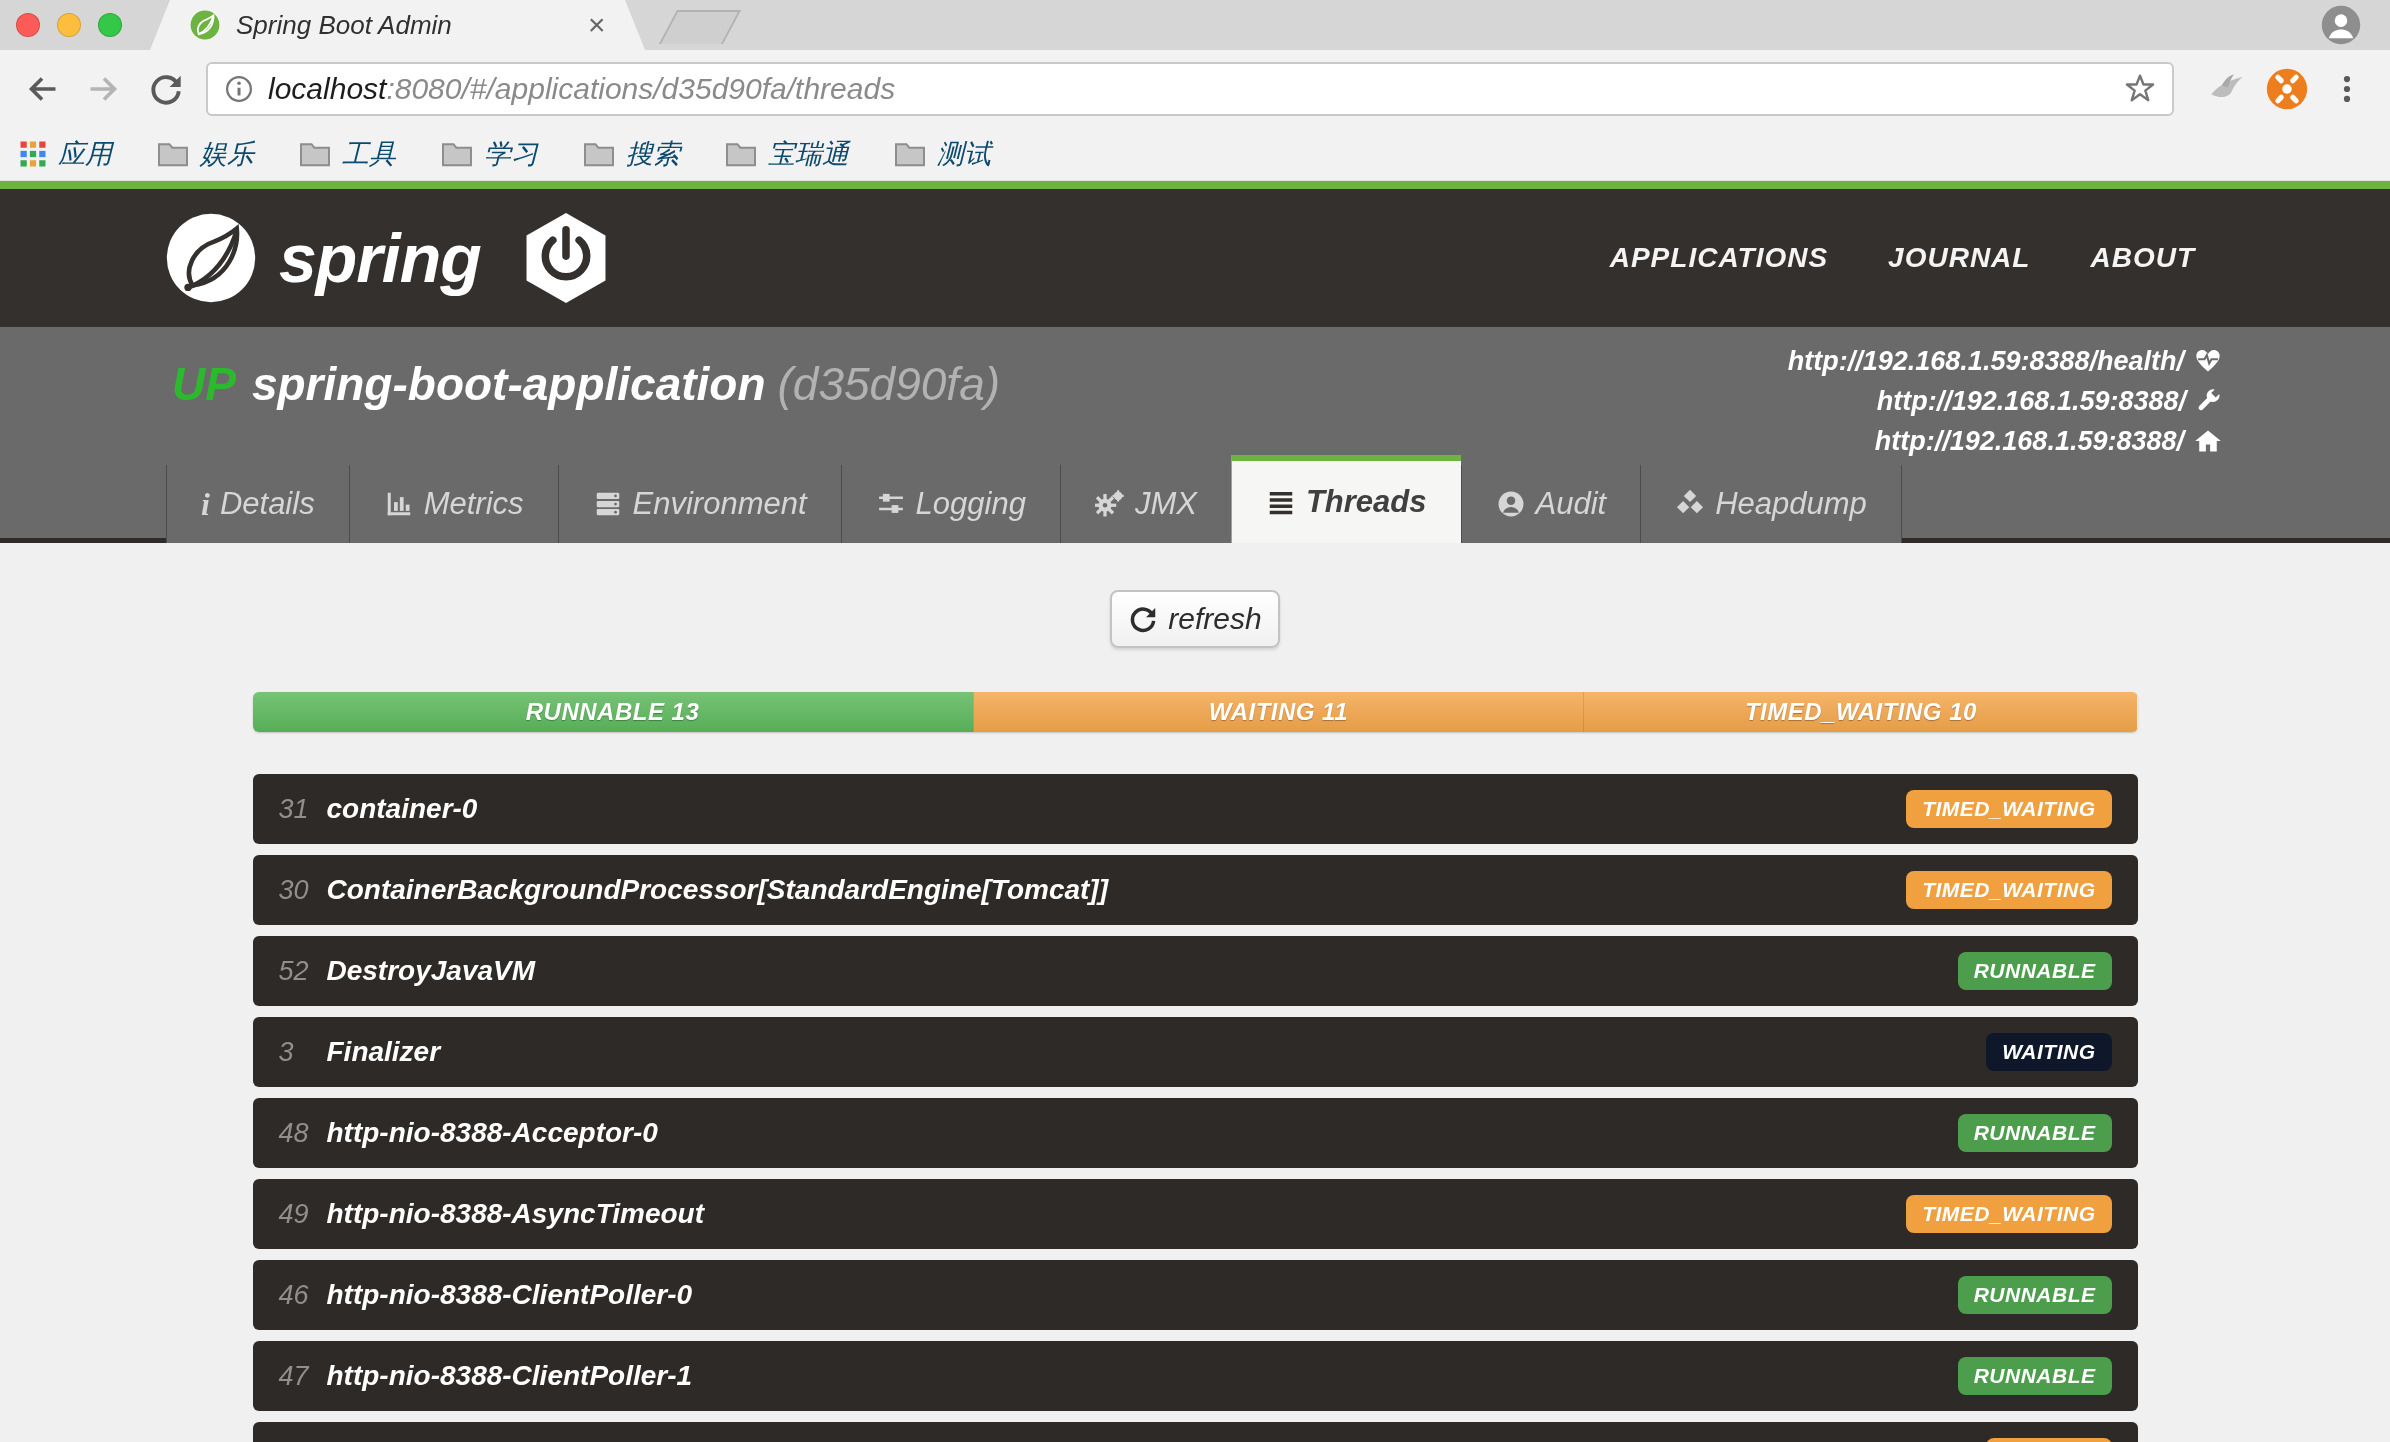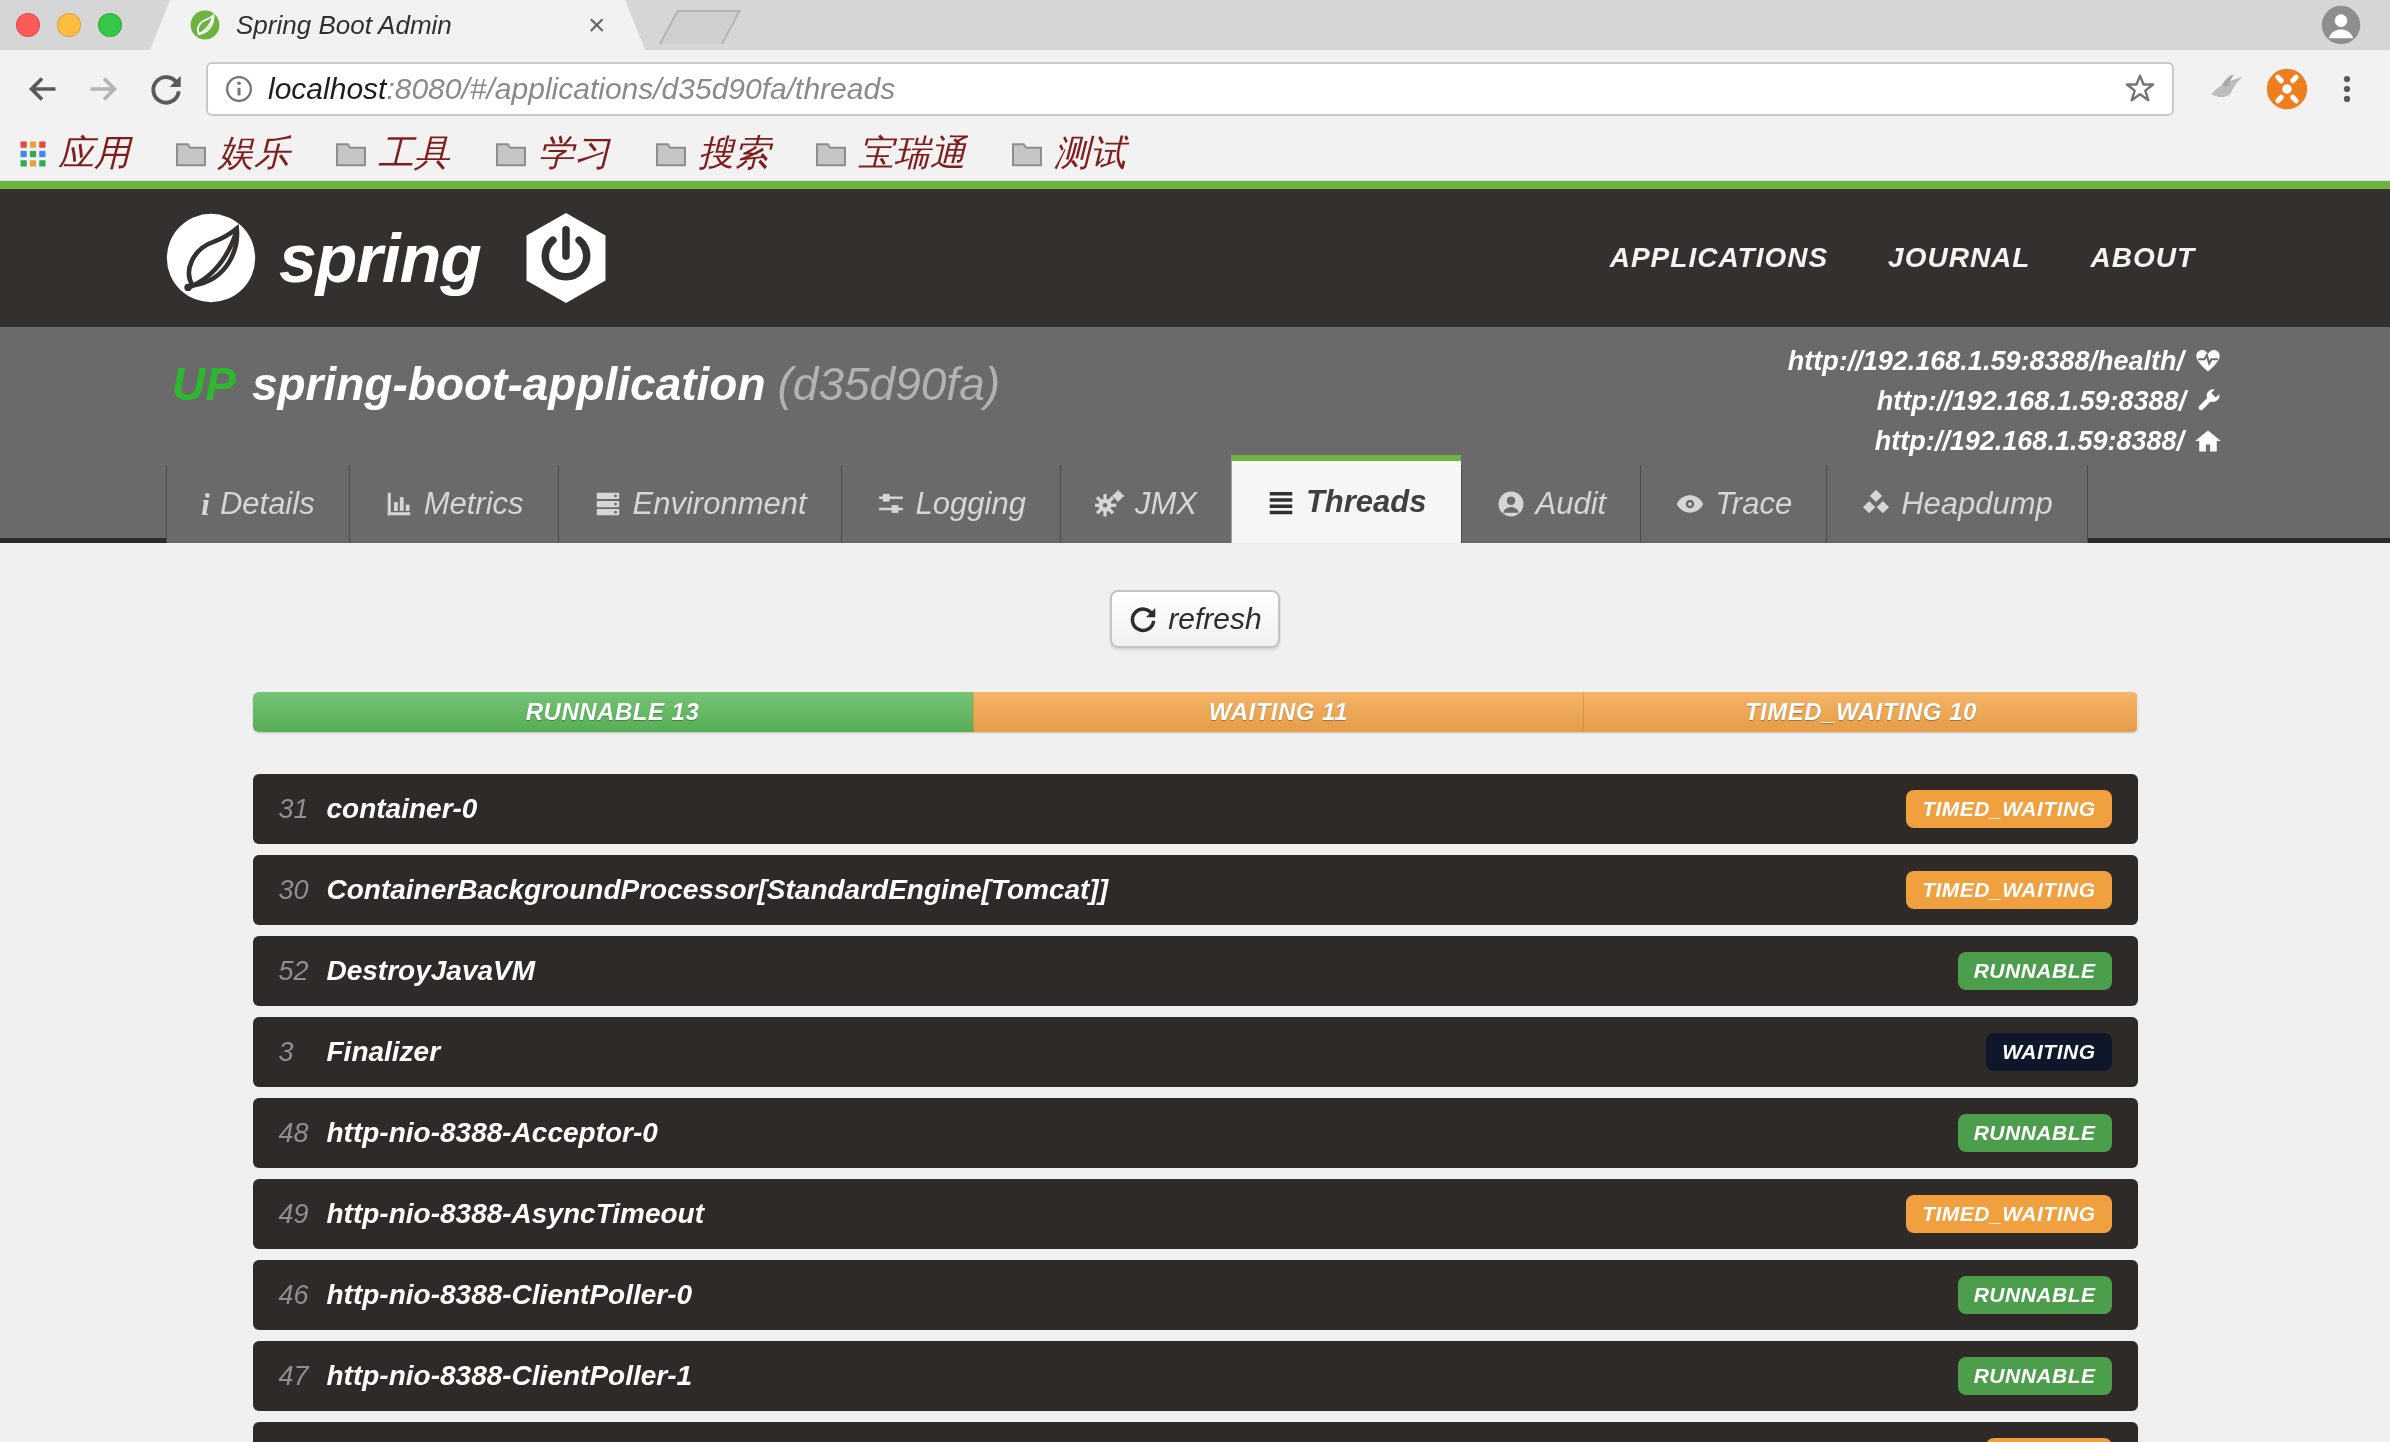--- a/index.html
+++ b/index.html
@@ -27,21 +27,21 @@
             display:flex; align-items:center; padding:0 16px; margin-right:16px; }
   .urlbar .info { margin-right:14px; display:flex; }
   .urltext { font-size:30px; white-space:nowrap; overflow:hidden; flex:1; }
   .urltext .host { color:#1d1d1d; } .urltext .rest { color:#8a8a8a; }
   .urlbar .star { margin-left:10px; display:flex; }
   .extbtn { width:46px; height:46px; display:flex; align-items:center; justify-content:center; margin-left:14px; }
 
   .bookmarks { height:54px; background:#f2f2f2; display:flex; align-items:center; padding:0 18px; border-bottom:1px solid #e2e2e2; }
   .bm { display:flex; align-items:center; margin-right:44px; }
   .bm .bicon { display:flex; margin-right:10px; }
-  .bm .blabel { font-size:36px; color:#7f1d1d; white-space:nowrap; }
+  .bm .blabel { font-size:27px; color:#0c4a6e; white-space:nowrap; }
 
   
   .greenline { height:8px; background:#6db33f; }
   .sba-header { height:138px; background:#34302d; display:flex; align-items:center; padding:0 195px 0 165px; }
   .logo { display:flex; align-items:center; }
   .logo .circle { width:92px; height:92px; }
   .logo .brand { font-size:68px; font-weight:bold; color:#fff; letter-spacing:-1px; margin-left:22px; }
   .logo .boot { width:94px; height:94px; margin-left:38px; }
   .topnav { margin-left:auto; display:flex; gap:60px; }
   .topnav .navlink { font-size:28px; font-weight:bold; color:#f4f4f4; letter-spacing:1px; cursor:pointer; white-space:nowrap; }
@@ -376,30 +376,20 @@
               <circle cx="12" cy="12" r="10" fill="currentColor"></circle>
               <circle cx="12" cy="9.3" r="3.4" fill="#6a6a6a"></circle>
               <path d="M5.5 19 C7 15.5 9.5 14.3 12 14.3 C14.5 14.3 17 15.5 18.5 19" fill="#6a6a6a"></path>
             </svg>
           </span>
           <span class="tlabel">Audit</span>
         </div>
         <div class="tab">
           <span class="ticon">
             <svg width="30" height="30" viewBox="0 0 24 24" fill="currentColor">
-              <path d="M12 5 C6 5 2.5 9.5 1.5 12 C2.5 14.5 6 19 12 19 C18 19 21.5 14.5 22.5 12 C21.5 9.5 18 5 12 5 Z"></path>
-              <circle cx="12" cy="12" r="3.4" fill="#6a6a6a"></circle>
-                <circle cx="12" cy="12" r="1.5"></circle>
-            </svg>
-          </span>
-          <span class="tlabel">Trace</span>
-        </div>
-        <div class="tab">
-          <span class="ticon">
-            <svg width="30" height="30" viewBox="0 0 24 24" fill="currentColor">
               <rect x="8.5" y="2" width="7" height="7" transform="rotate(45 12 5.5)"></rect>
               <rect x="3" y="11" width="7" height="7" transform="rotate(45 6.5 14.5)"></rect>
               <rect x="14" y="11" width="7" height="7" transform="rotate(45 17.5 14.5)"></rect>
             </svg>
           </span>
           <span class="tlabel">Heapdump</span>
         </div>
       </div>
     </div>
   </div>

